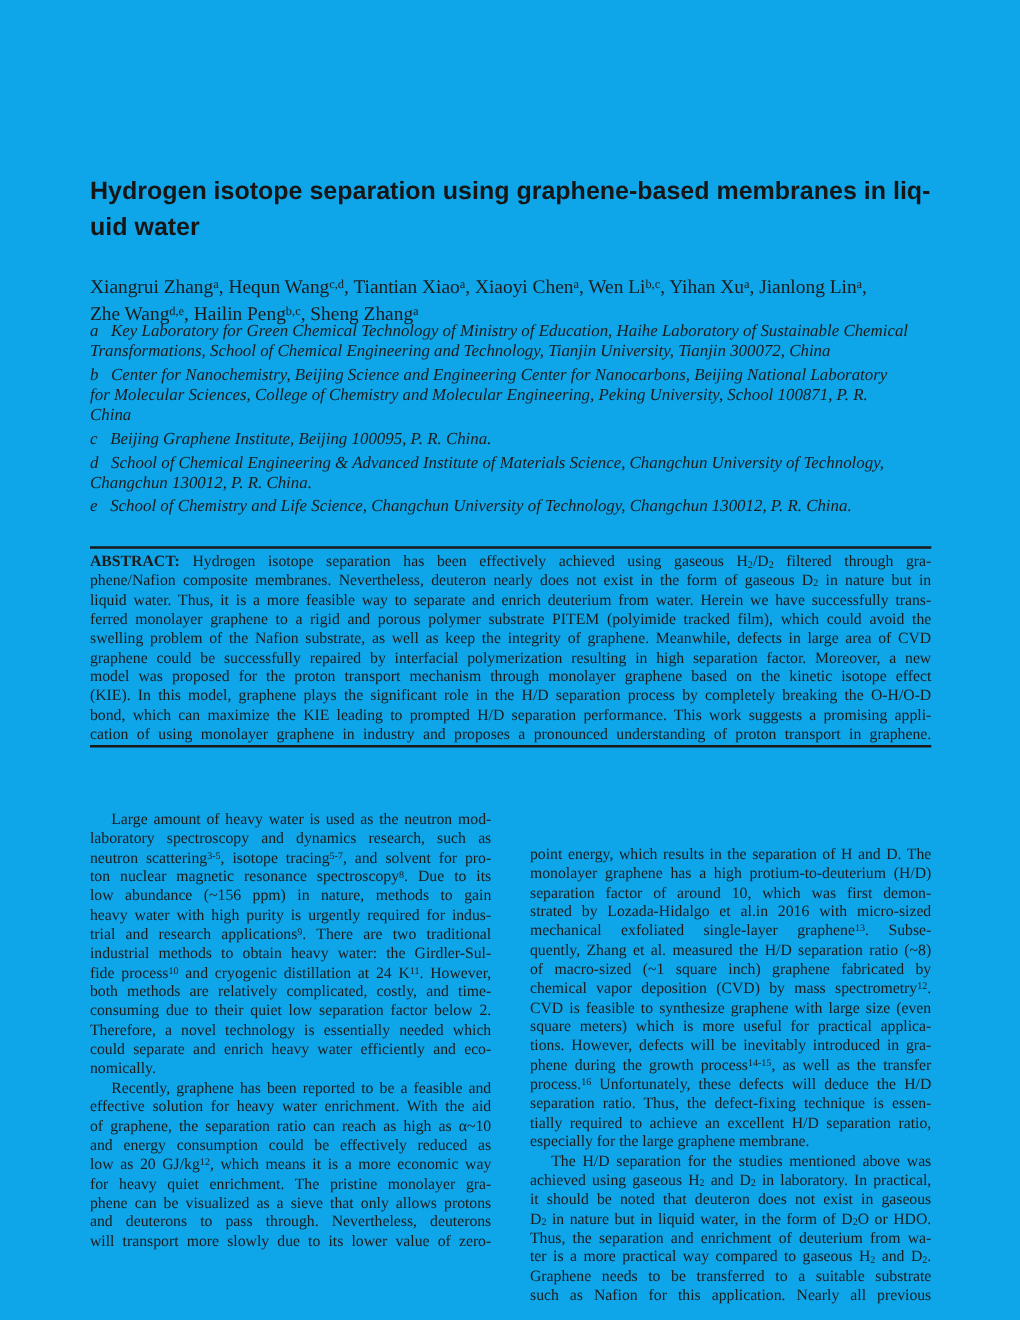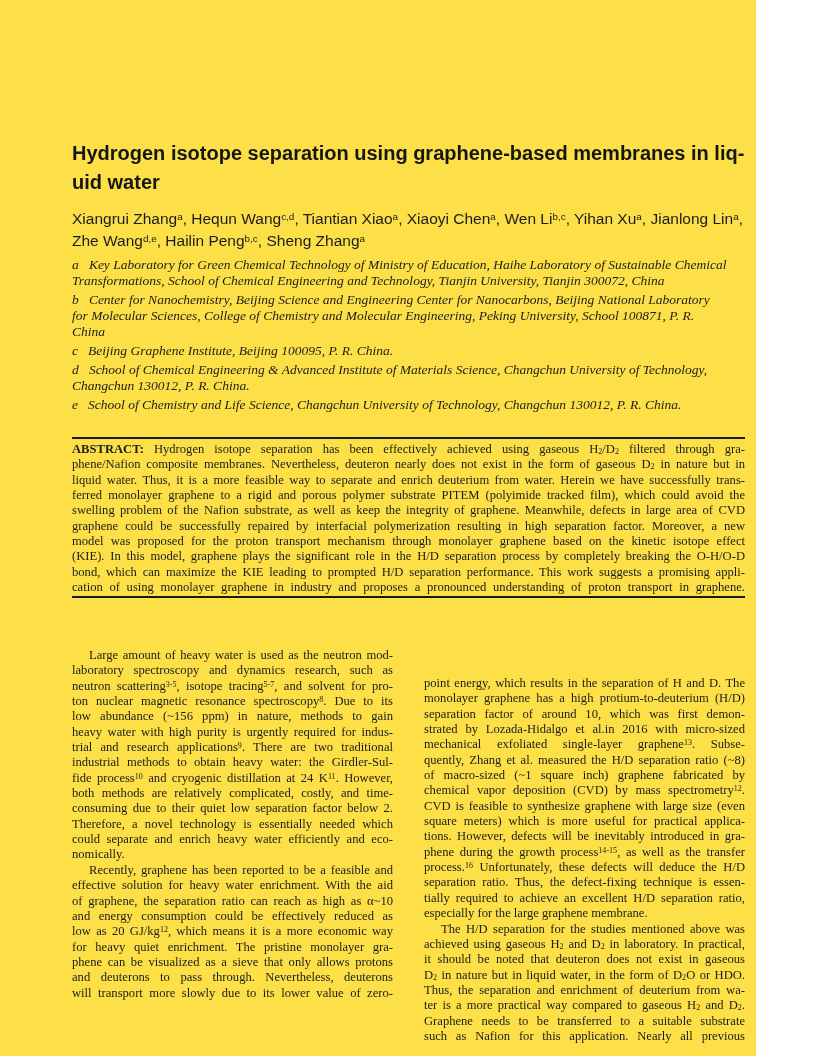--- a/index.html
+++ b/index.html
@@ -1,24 +1,24 @@
 <!DOCTYPE html>
 <html><head>
 <meta charset="utf-8">
 <style>
   * { margin:0; padding:0; box-sizing:border-box; }
   html,body { width:816px; height:1056px; background:#ffffff; overflow:hidden; }
-  .page { position:relative; width:756px; height:1056px; background:#fde047; color:#1c1c1c; }
+  .page { position:relative; width:816px; height:1056px; background:#0ea5e9; color:#1c1c1c; }
 
   .title { position:absolute; left:72px; top:139px; width:700px;
            font-family:"Liberation Sans","DejaVu Sans",sans-serif;
            font-weight:bold; font-size:20px; line-height:29px; color:#161616; }
 
-  .authors { position:absolute; left:72px; top:208px; width:690px;
-             font-family:Liberation Sans, sans-serif;
+  .authors { position:absolute; left:72px; top:219px; width:690px;
+             font-family:Liberation Serif, serif;
              font-size:15.5px; line-height:21.5px; color:#1c1c1c; }
 
   .affils { position:absolute; left:72px; top:257px; width:678px;
             font-family:"Liberation Serif","DejaVu Serif",serif;
             font-size:13.5px; line-height:16px; color:#1c1c1c;font-style:italic; }
   .affil { margin-bottom:3px; }
 
   .rule { position:absolute; left:72px; width:673px; height:2px; background:#1a1a1a; }
   #ruleTop { top:437px; }
   #ruleBottom { top:596px; }

